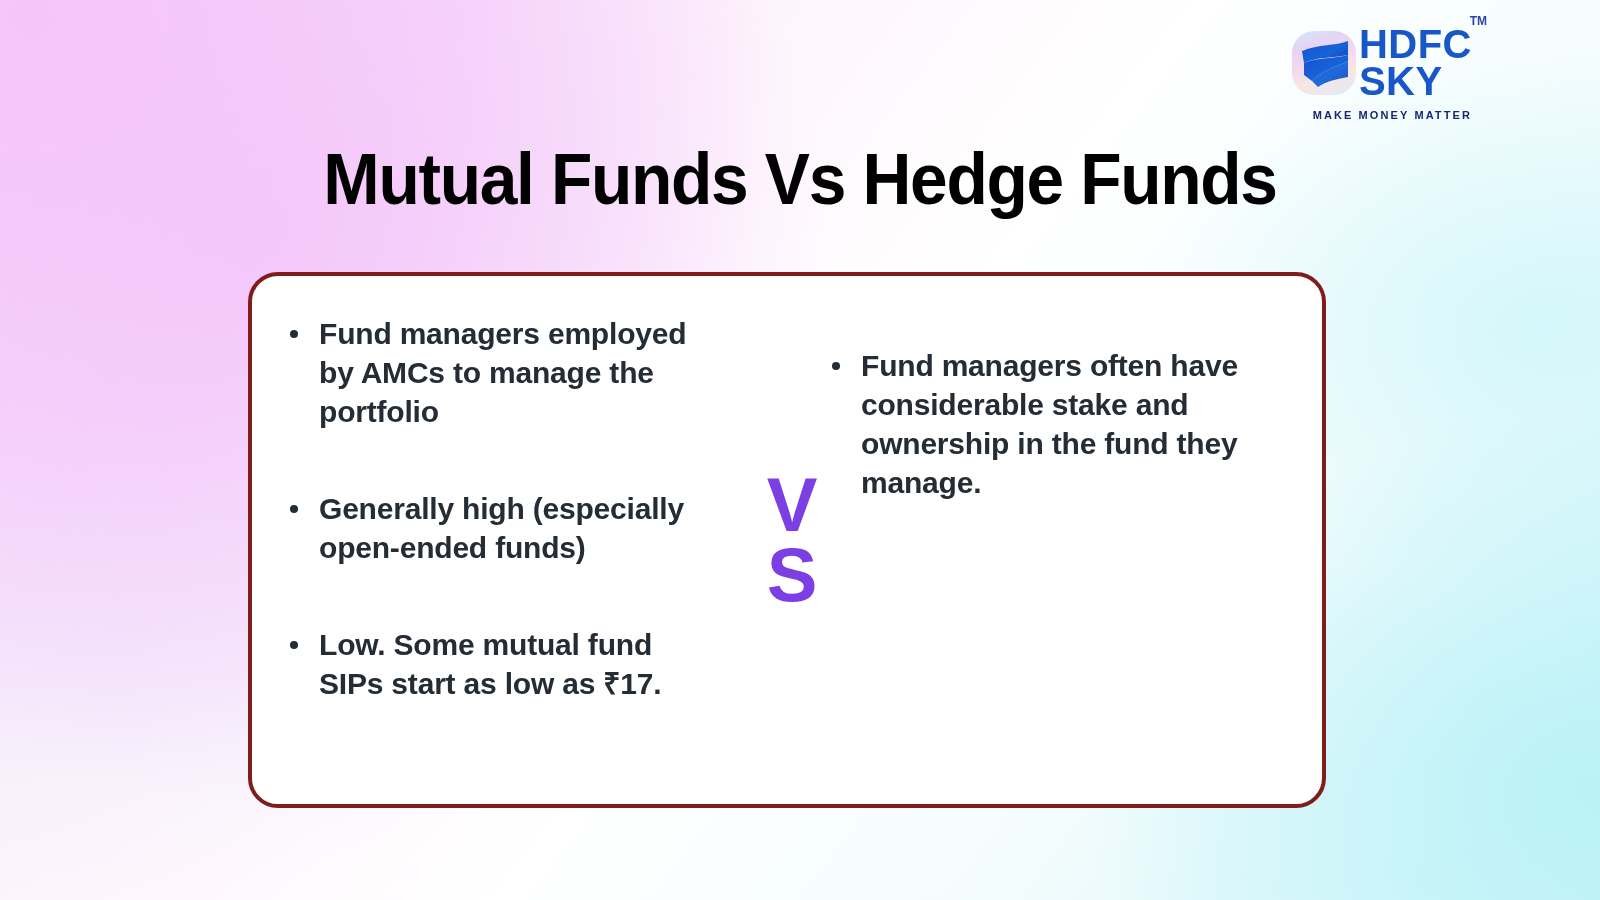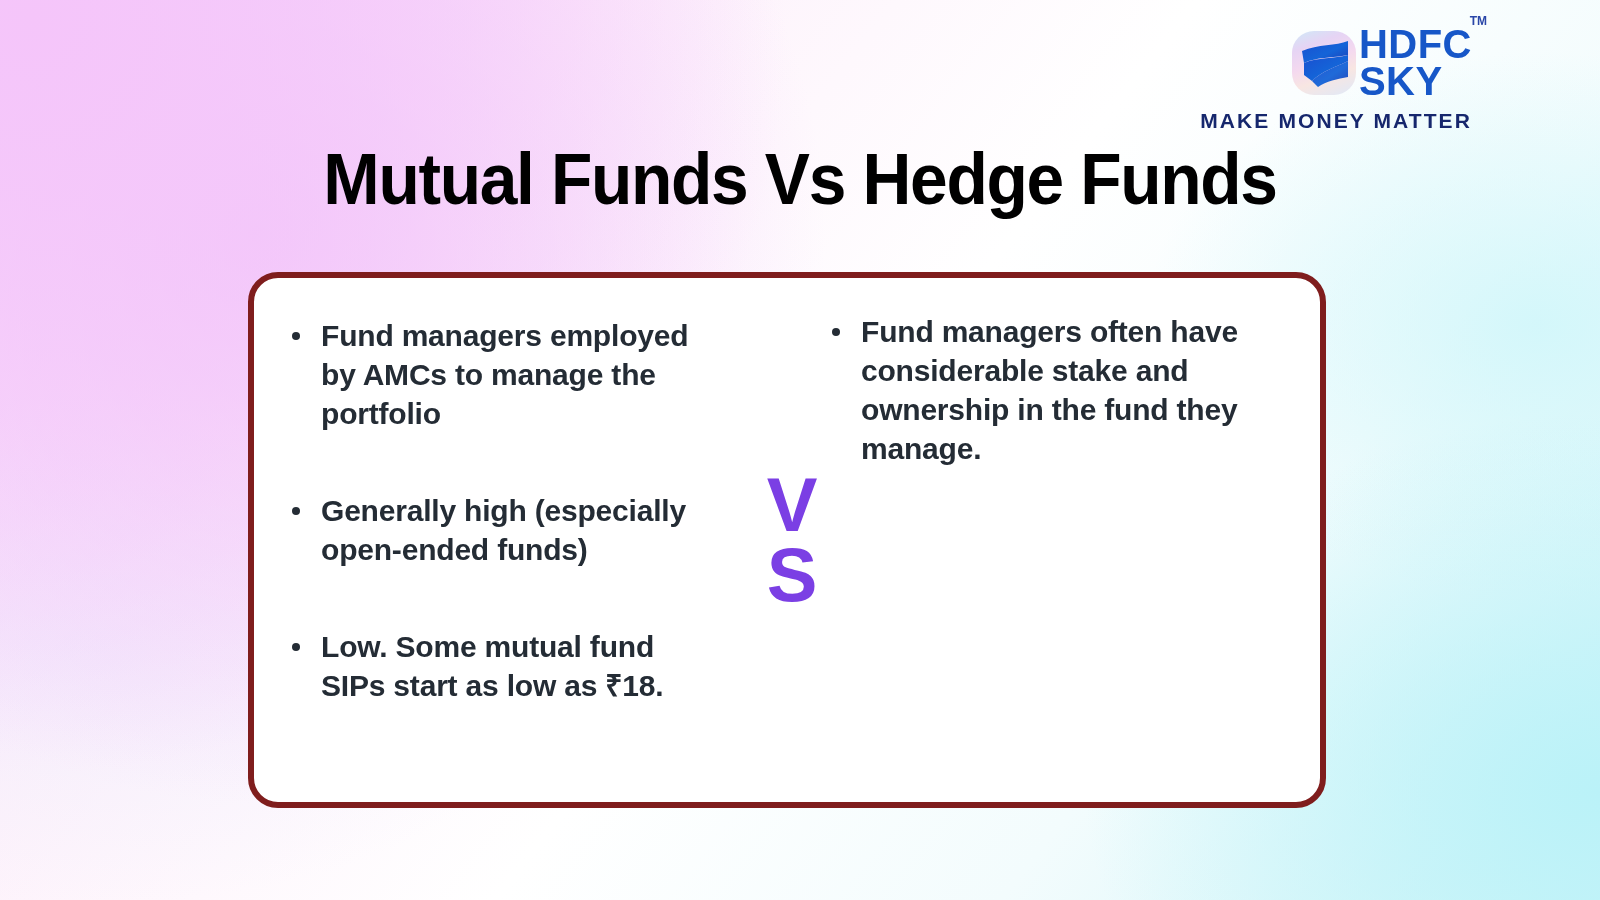--- a/index.html
+++ b/index.html
@@ -81,21 +81,21 @@
     right: -15px;
     font-size: 12px;
     font-weight: bold;
     color: #2a46a8;
     letter-spacing: 0;
     text-align: center;
   }
 
   #tagline {
     margin-top: 9px;
-    font-size: 21px;
+    font-size: 11px;
     font-weight: bold;
     letter-spacing: 2.1px;
     color: #16276d;
     white-space: nowrap;
   }
 
   
   #page-title {
     position: absolute;
     top: 138px;
@@ -111,21 +111,21 @@
   }
 
   
   #compare-card {
     position: absolute;
     left: 248px;
     top: 272px;
     width: 1078px;
     height: 536px;
     background: #ffffff;
-    border: 6px solid #7f1d1d;
+    border: 4px solid #7f1d1d;
     border-radius: 30px;
     display: flex;
     align-items: stretch;
   }
 
   .card-col {
     flex: 1 1 0;
     padding: 38px 4px 30px 34px;
     display: flex;
     flex-direction: column;
@@ -144,21 +144,21 @@
   .bullet-item {
     position: relative;
     padding-left: 33px;
     font-size: 30px;
     line-height: 1.30;
     font-weight: bold;
     color: #242c35;
     letter-spacing: -0.2px;
     max-width: 420px;
   }
-  .card-col.right .bullet-item { max-width: 430px; }
+  .card-col.right .bullet-item { max-width: 430px; margin-top: 36px; }
 
   .bullet-item::before {
     content: "";
     position: absolute;
     left: 4px;
     top: 16px;
     width: 8px;
     height: 8px;
     border-radius: 50%;
     background: #242c35;
@@ -214,21 +214,21 @@
   </div>
 
   <h1 id="page-title">Mutual Funds Vs Hedge Funds</h1>
 
   <div id="compare-card">
 
     <div class="card-col left">
       <ul class="bullet-list">
         <li class="bullet-item">Fund managers employed by AMCs to manage the portfolio</li>
         <li class="bullet-item">Generally high (especially open-ended funds)</li>
-        <li class="bullet-item">Low. Some mutual fund SIPs start as low as ₹18.</li>
+        <li class="bullet-item">Low. Some mutual fund SIPs start as low as ₹17.</li>
       </ul>
     </div>
 
     <div class="card-col right">
       <ul class="bullet-list">
         <li class="bullet-item">Fund managers often have considerable stake and ownership in the fund they manage.</li>
       </ul>
     </div>
 
   </div>

